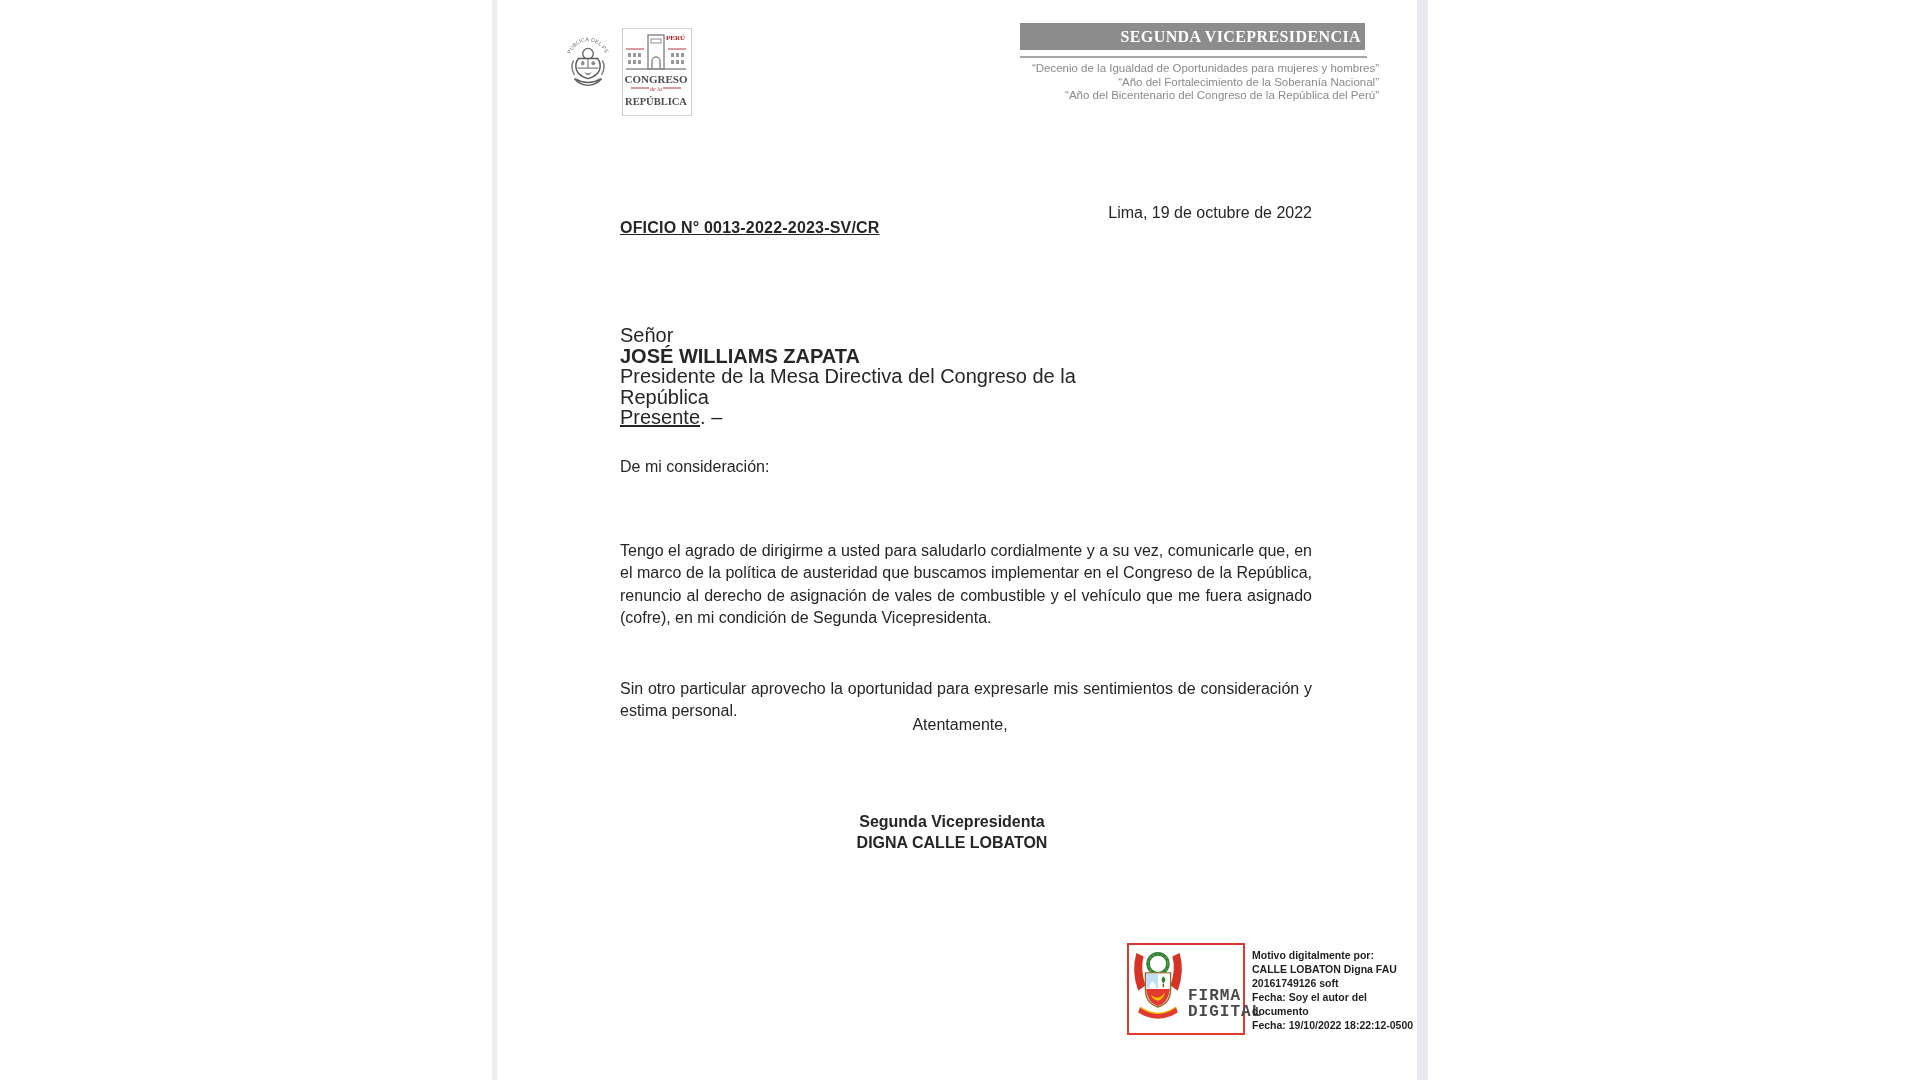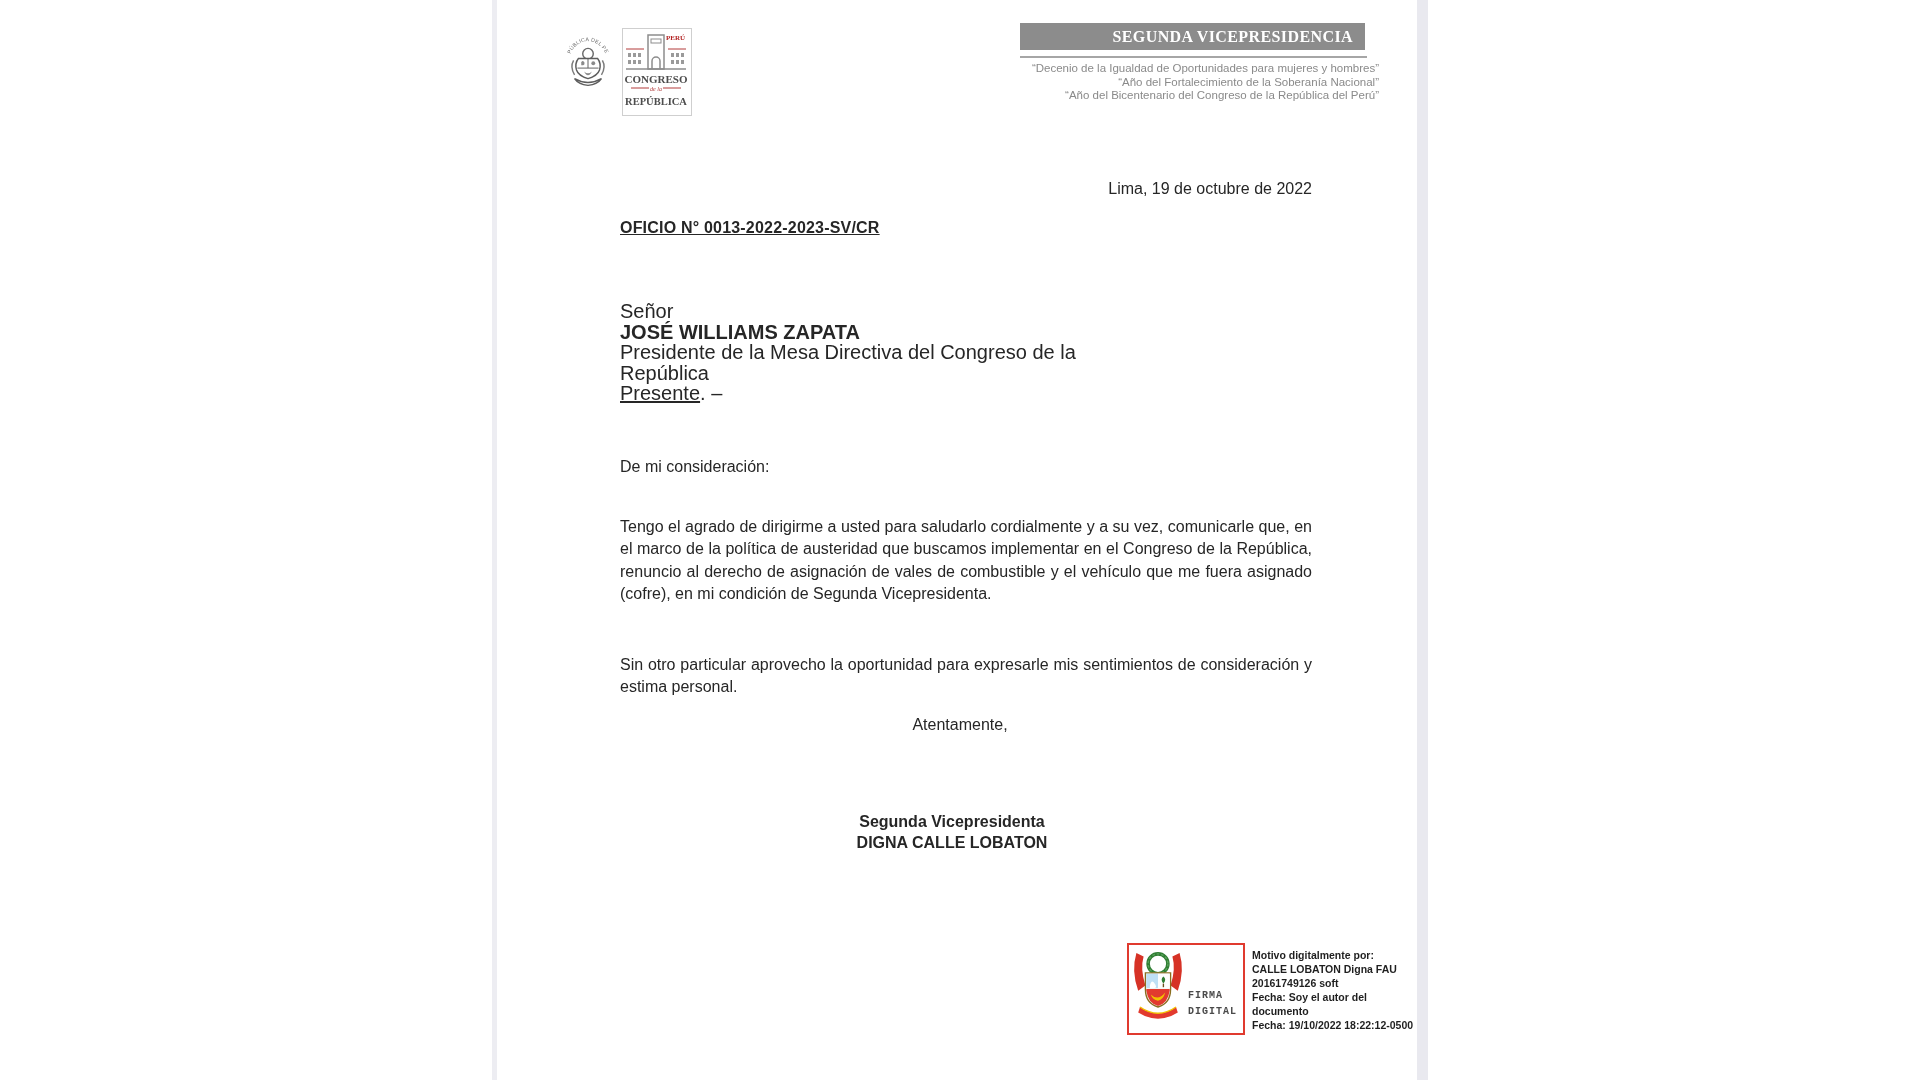--- a/index.html
+++ b/index.html
@@ -8,43 +8,43 @@
   .abs{position:absolute;}
   .edge{top:0;height:1080px;}
   #edge-left{left:492px;width:5px;background:#ededf2;}
   #edge-right{left:1417px;width:11px;background:#e9e9ef;}
 
   
   #seal-gray{left:563px;top:22px;width:50px;height:72px;}
   #congress-box{left:622px;top:13px;width:68px;height:86px;background:#fff;border:1px solid #cfcfcf;margin-top:15px;}
   #banner{left:1020px;top:23px;width:345px;height:27px;background:#8c8c8c;
           font-family:"Liberation Serif",serif;font-weight:bold;font-size:16px;letter-spacing:.4px;
-          color:#ffffff;text-align:right;line-height:27px;padding-right:12px;box-sizing:border-box;}
+          color:#ffffff;text-align:right;line-height:27px;padding-right:4px;box-sizing:border-box;}
   #banner-rule{left:1020px;top:56px;width:347px;height:2px;background:#a6a6a6;}
   #mottos{top:62px;right:541px;width:520px;text-align:right;font-size:11.5px;line-height:13.5px;color:#8a8a8a;}
 
   
-  .body-col{left:620px;width:692px;}
+  .body-col{left:620px;width:692px;margin-top:24px;}
   #date-line{top:178px;line-height:21px;text-align:right;font-size:16px;}
   #oficio{left:620px;top:219px;font-size:16px;font-weight:bold;text-decoration:underline;letter-spacing:.2px;}
   #addressee{top:301px;font-size:20px;line-height:20.5px;}
   #addressee .bold{font-weight:bold;}
   #greeting{left:620px;top:458px;font-size:16px;}
   .para{font-size:16px;line-height:22.4px;text-align:justify;}
   #para1{top:516px;}
   #para2{top:654px;}
   #closing{left:620px;top:716px;width:680px;text-align:center;font-size:16px;}
   #signature{left:620px;top:812px;width:664px;text-align:center;font-size:16px;font-weight:bold;line-height:20.5px;}
   .u{text-decoration:underline;}
 
   
   #stamp-box{left:1127px;top:943px;width:118px;height:92px;border:2px solid #e03a2f;box-sizing:border-box;background:#fff;}
   #stamp-arms{left:1131px;top:947px;width:54px;height:84px;}
   #stamp-label{left:1188px;top:988px;font-family:"Liberation Mono",monospace;font-weight:bold;
-               font-size:10px;line-height:16px;color:#4a4a4a;letter-spacing:1px;}
+               font-size:16px;line-height:16px;color:#4a4a4a;letter-spacing:1px;}
   #stamp-text{left:1252px;top:948px;width:180px;font-size:10.5px;line-height:14px;font-weight:bold;color:#1f1f1f;}
 </style>
 </head>
 <body>
 
 <div id="canvas">
 
   <div id="edge-left" class="abs edge"></div>
   <div id="edge-right" class="abs edge"></div>
 

